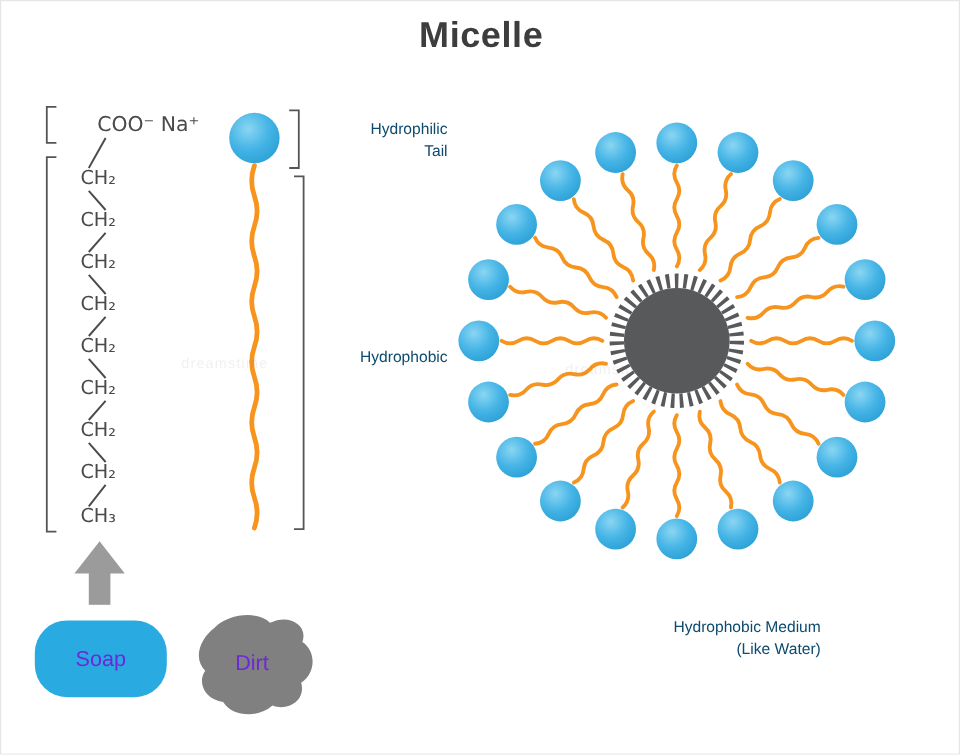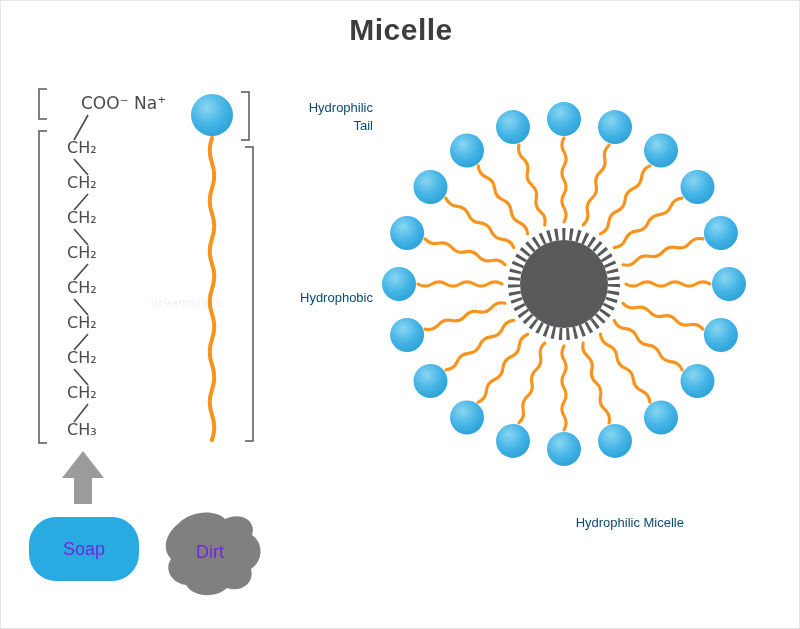--- a/index.html
+++ b/index.html
@@ -139,21 +139,22 @@
   <div class="label" style="left:264px;top:98px;width:108px">
     <div>Hydrophilic</div>
     <div>Tail</div>
   </div>
 
   <div class="label" style="left:264px;top:288px;width:108px">
     <div>Hydrophobic</div>
   </div>
 
   <div class="label" style="left:443px;top:513px;width:240px">
-    <div>Hydrophilic Micelle</div>
+    <div>Hydrophobic Medium</div>
+    <div>(Like Water)</div>
   </div>
 
   <div class="pill-label" style="left:28px;top:516px;width:110px;height:64px">Soap</div>
 
   <div class="pill-label" style="left:164px;top:519px;width:90px;height:64px">Dirt</div>
 
   <div class="watermark" style="left:150px;top:295px">dreamstime</div>
   <div class="watermark" style="left:470px;top:300px">dreamstime</div>
 
 </div>

